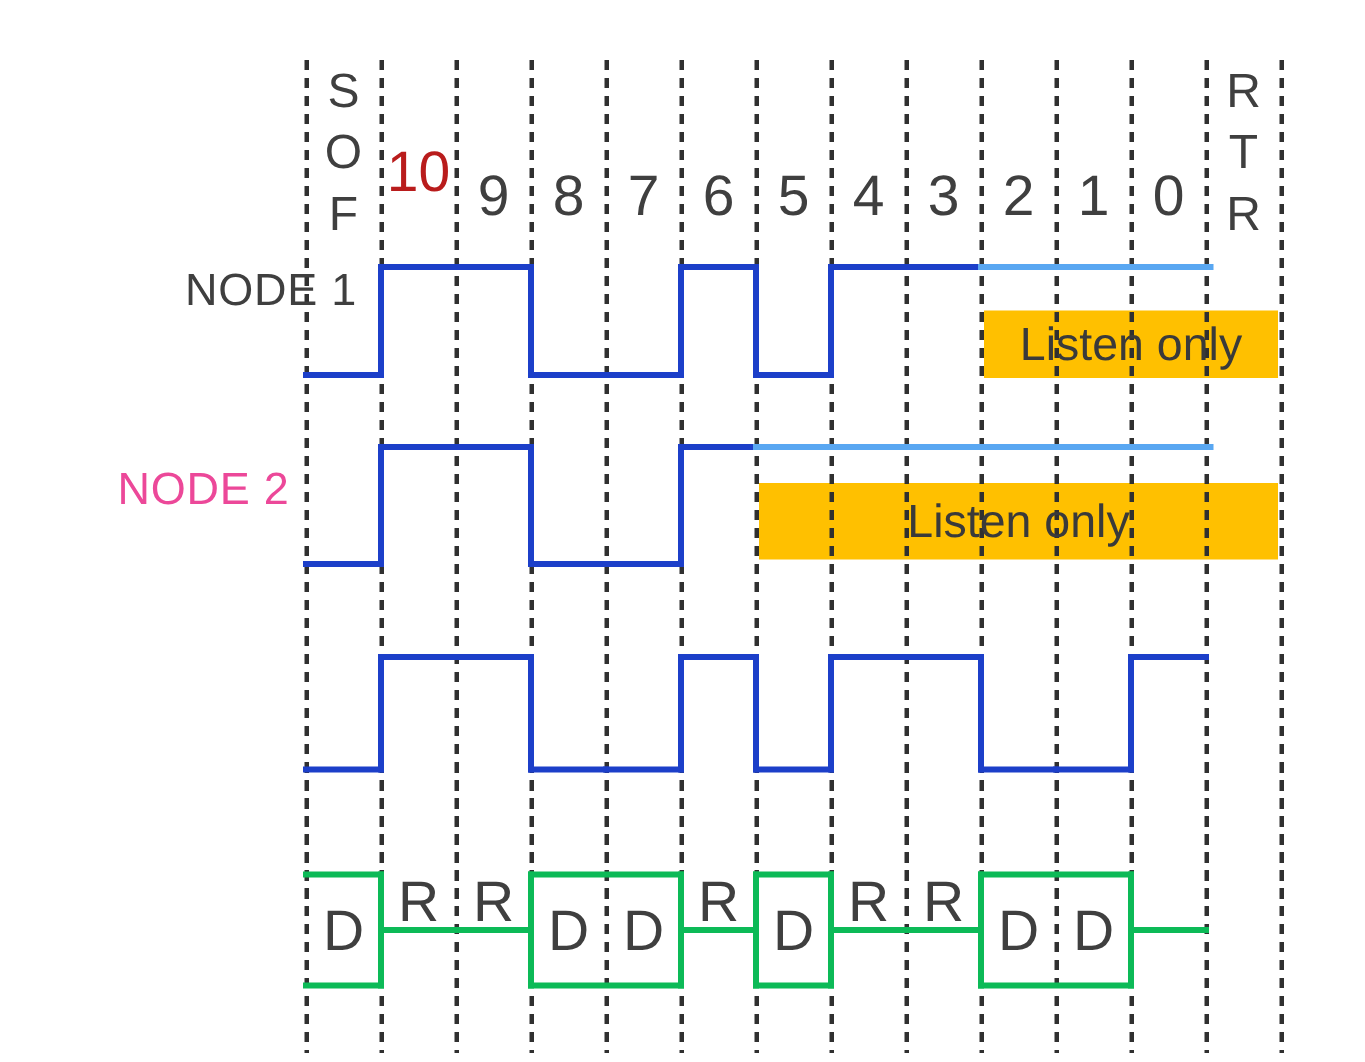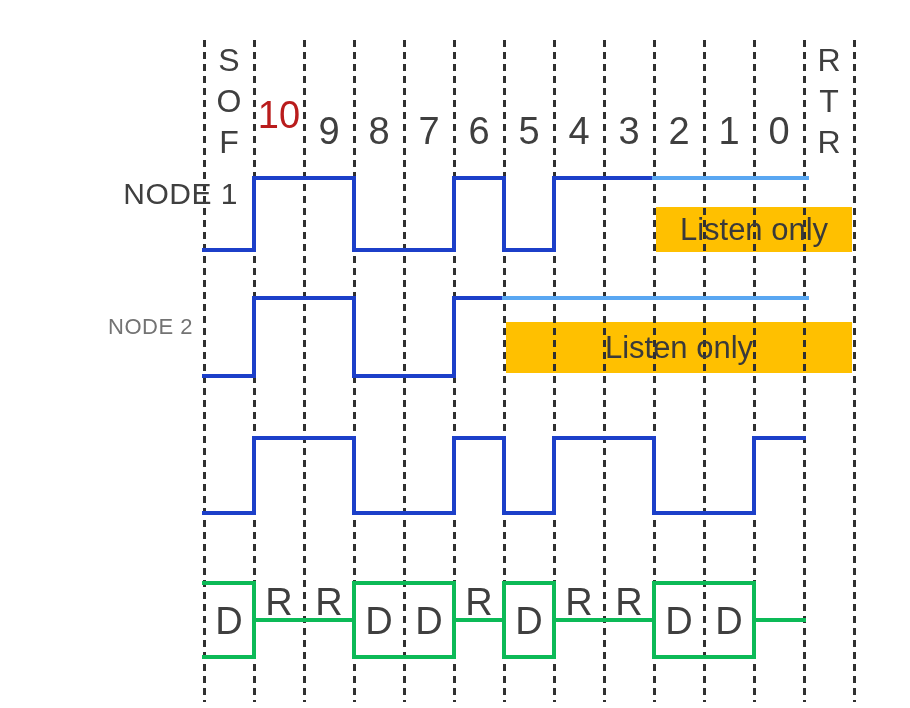--- a/index.html
+++ b/index.html
@@ -54,21 +54,21 @@
     <div style="left: 452px; top: 176px; width: 54px; height: 4px; background: rgb(28, 63, 201); z-index: 3;"></div>
     <div style="left: 452px; top: 176px; width: 4px; height: 76px; background: rgb(28, 63, 201); z-index: 3;"></div>
     <div style="left: 502px; top: 248px; width: 54px; height: 4px; background: rgb(28, 63, 201); z-index: 3;"></div>
     <div style="left: 502px; top: 176px; width: 4px; height: 76px; background: rgb(28, 63, 201); z-index: 3;"></div>
     <div style="left: 552px; top: 176px; width: 54px; height: 4px; background: rgb(28, 63, 201); z-index: 3;"></div>
     <div style="left: 552px; top: 176px; width: 4px; height: 76px; background: rgb(28, 63, 201); z-index: 3;"></div>
     <div style="left: 602px; top: 176px; width: 54px; height: 4px; background: rgb(28, 63, 201); z-index: 3;"></div>
     <div style="left: 652px; top: 176px; width: 157px; height: 4px; background: rgb(89, 167, 242); z-index: 3;"></div>
     <div style="left: 656px; top: 207px; width: 196px; height: 45px; background: rgb(255, 192, 0); z-index: 1;"></div>
     <div class="txt" style="left: 654px; top: 207px; width: 200px; height: 45px; font-size: 31px; color: rgb(58, 58, 58); z-index: 4;">Listen only</div>
-    <div style="left: 0px; top: 307px; width: 193px; height: 40px; display: flex; align-items: center; justify-content: flex-end; font-size: 22px; letter-spacing: 0.5px; color: #737373; z-index: 3;">NODE 2</div>
+    <div style="left: 0px; top: 307px; width: 193px; height: 40px; display: flex; align-items: center; justify-content: flex-end; font-size: 30px; letter-spacing: 0.5px; color: #ec4899; z-index: 3;">NODE 2</div>
     <div style="left: 202px; top: 374px; width: 54px; height: 4px; background: rgb(28, 63, 201); z-index: 3;"></div>
     <div style="left: 252px; top: 296px; width: 54px; height: 4px; background: rgb(28, 63, 201); z-index: 3;"></div>
     <div style="left: 252px; top: 296px; width: 4px; height: 82px; background: rgb(28, 63, 201); z-index: 3;"></div>
     <div style="left: 302px; top: 296px; width: 54px; height: 4px; background: rgb(28, 63, 201); z-index: 3;"></div>
     <div style="left: 352px; top: 374px; width: 54px; height: 4px; background: rgb(28, 63, 201); z-index: 3;"></div>
     <div style="left: 352px; top: 296px; width: 4px; height: 82px; background: rgb(28, 63, 201); z-index: 3;"></div>
     <div style="left: 402px; top: 374px; width: 54px; height: 4px; background: rgb(28, 63, 201); z-index: 3;"></div>
     <div style="left: 452px; top: 296px; width: 54px; height: 4px; background: rgb(28, 63, 201); z-index: 3;"></div>
     <div style="left: 452px; top: 296px; width: 4px; height: 82px; background: rgb(28, 63, 201); z-index: 3;"></div>
     <div style="left: 502px; top: 296px; width: 307px; height: 4px; background: rgb(89, 167, 242); z-index: 3;"></div>

